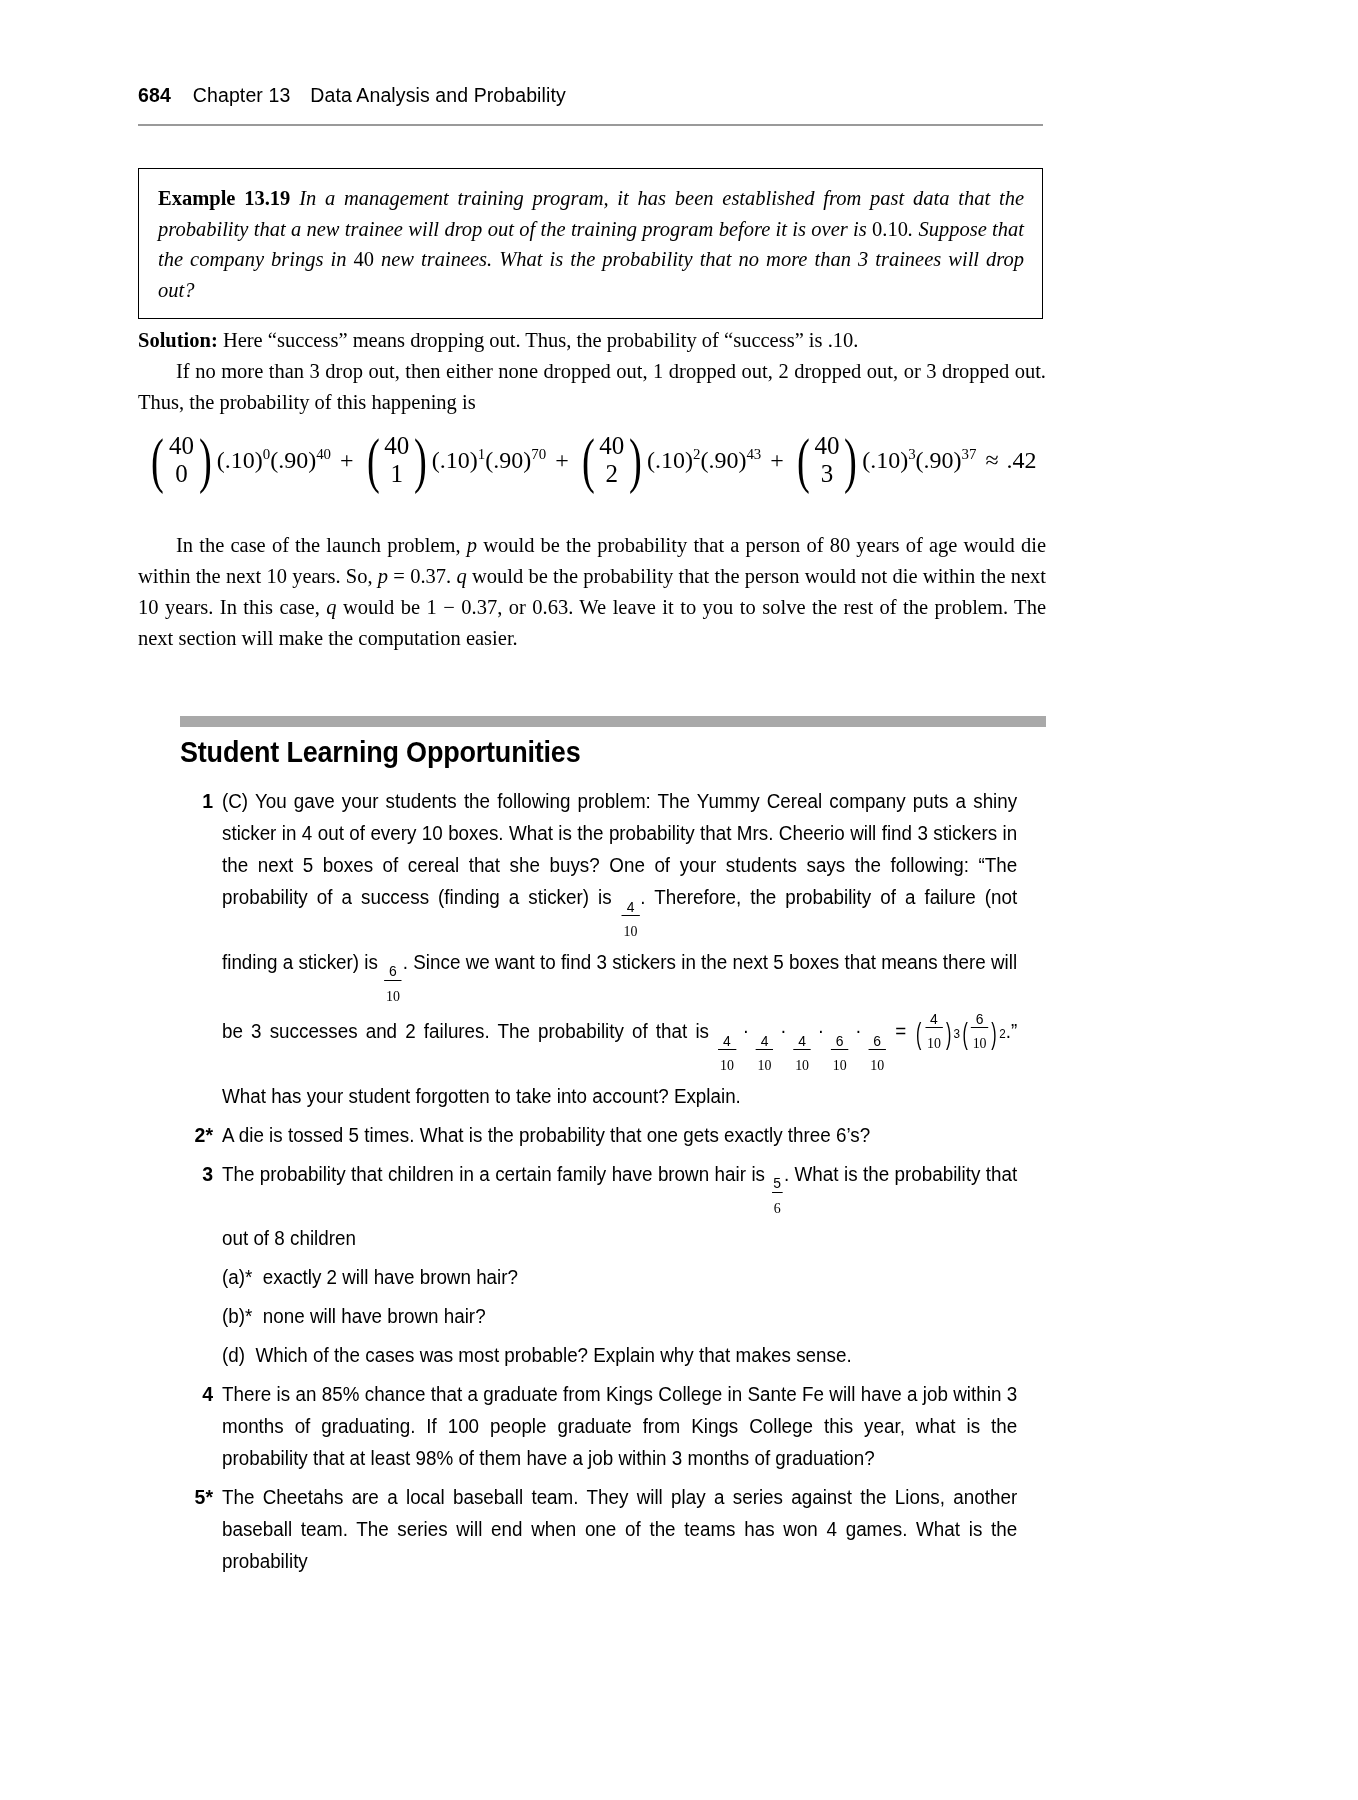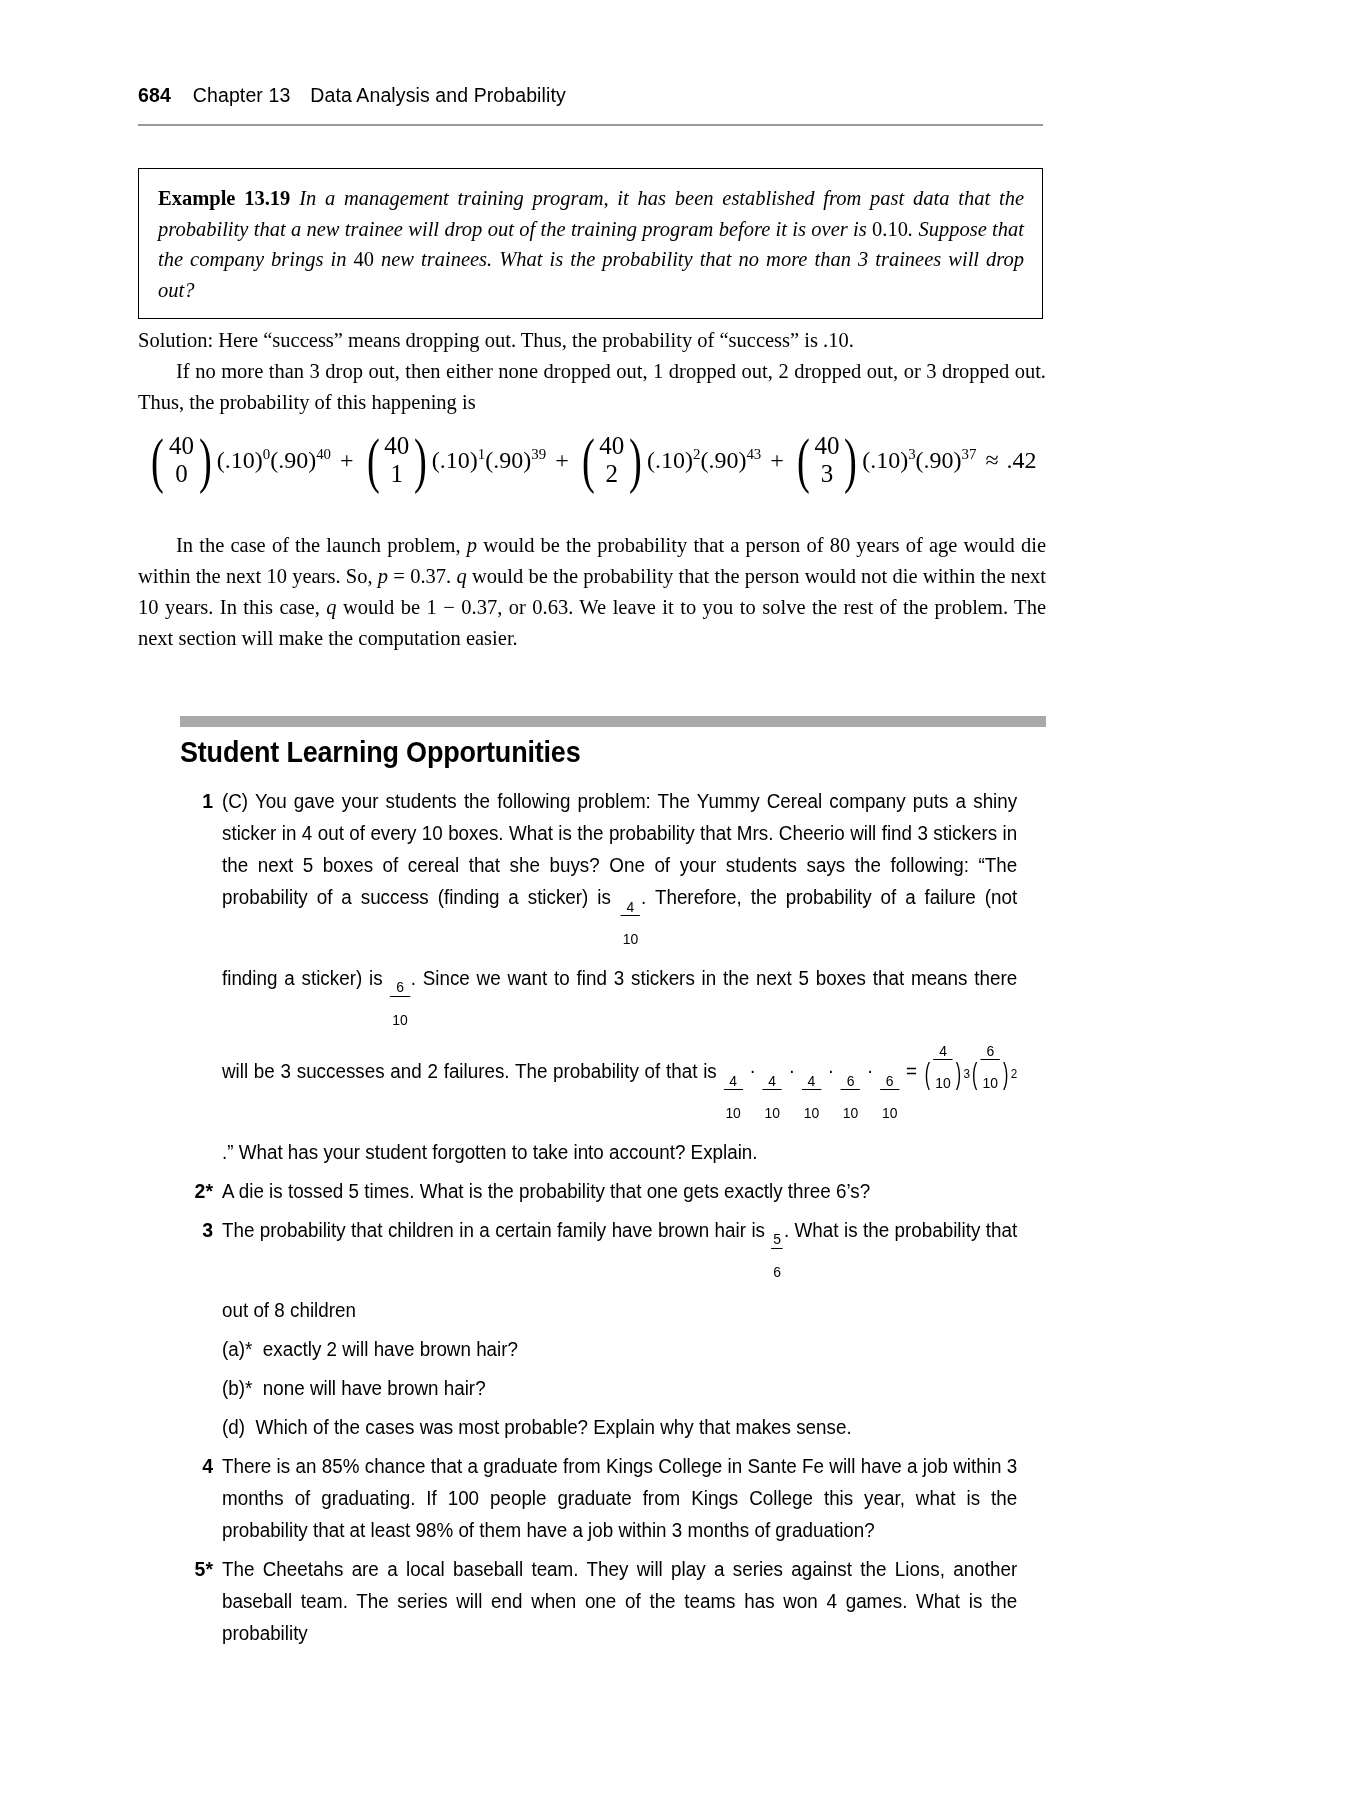--- a/index.html
+++ b/index.html
@@ -79,21 +79,21 @@
     width: 908px;
     font-size: 20.5px;
     line-height: 31px;
   }
   .body-block p {
     margin: 0;
     text-align: justify;
     text-justify: inter-word;
   }
   .body-block p.indent { text-indent: 38px; }
-  .lead { font-weight: normal; }
+  .lead { font-weight: bold; }
   .it { font-style: italic; }
 
   #solution-block { top: 325px; }
   #therefore-block { top: 530px; }
 
   
   .formula {
     position: absolute;
     left: 138px;
     top: 432px;
@@ -206,21 +206,21 @@
     flex-direction: column;
     align-items: center;
     vertical-align: -0.42em;
     font-size: 0.74em;
     line-height: 1.06;
     margin: 0 1px;
     position: relative;
     top: 0.12em;
   }
   .frac .n { padding: 0 2px; }
-  .frac .d { padding: 16px 2px; border-top: 1.2px solid #000; }
+  .frac .d { padding: 8px 2px; border-top: 1.2px solid #000; font-family: Liberation Serif, serif; }
   .dot {
     display: inline-block;
     padding: 0 6px;
     vertical-align: 0.05em;
   }
   .pfrac {
     display: inline-flex;
     align-items: center;
     vertical-align: -0.3em;
   }
@@ -267,21 +267,21 @@
         <span class="term"><span>(.10)</span><sup>0</sup><span>(.90)</span><sup>40</sup></span>
         <span class="op">+</span>
         <span class="binom">
           <span class="par">(</span>
           <span class="stack">
             <span>40</span>
             <span>1</span>
           </span>
           <span class="par">)</span>
         </span>
-        <span class="term"><span>(.10)</span><sup>1</sup><span>(.90)</span><sup>39</sup></span>
+        <span class="term"><span>(.10)</span><sup>1</sup><span>(.90)</span><sup>70</sup></span>
         <span class="op">+</span>
         <span class="binom">
           <span class="par">(</span>
           <span class="stack">
             <span>40</span>
             <span>2</span>
           </span>
           <span class="par">)</span>
         </span>
         <span class="term"><span>(.10)</span><sup>2</sup><span>(.90)</span><sup>43</sup></span>

